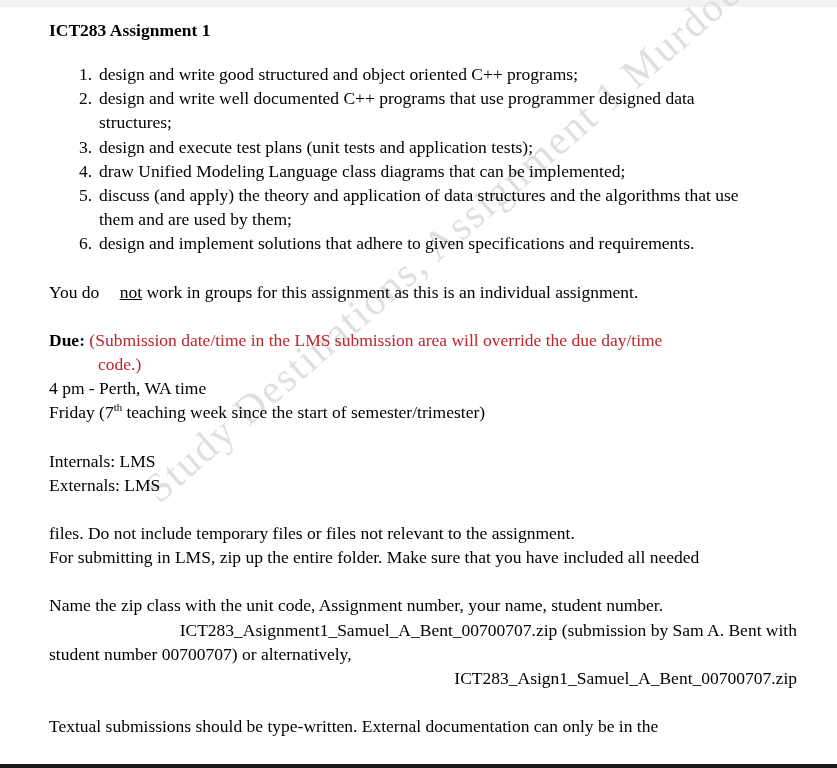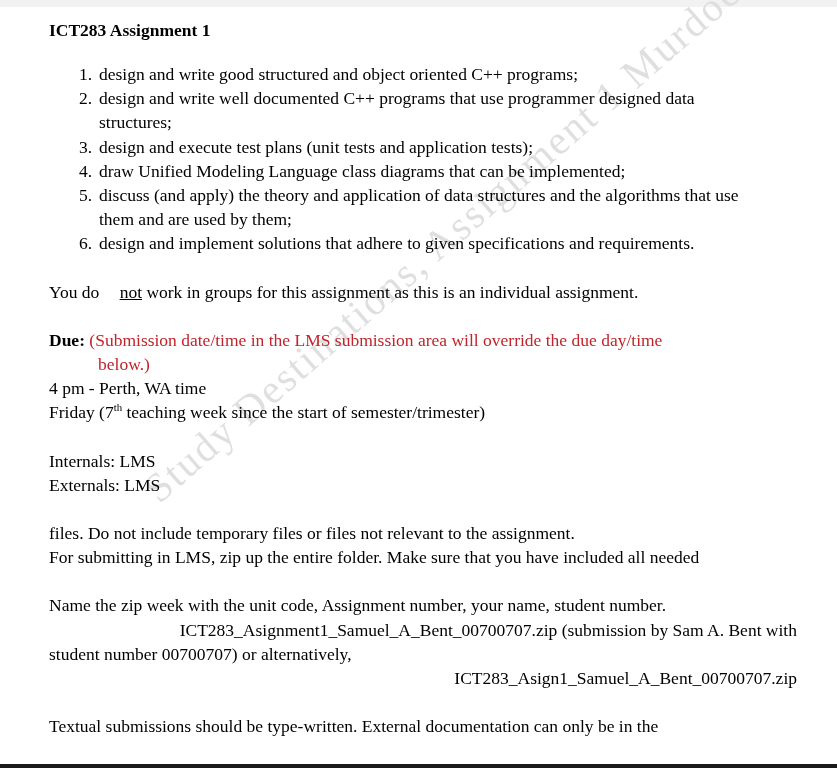--- a/index.html
+++ b/index.html
@@ -181,21 +181,21 @@
   </ol>
 
   <div class="spacer-lg"></div>
 
   <p class="para"><span>You do </span><span class="underline">not</span><span> work in groups for this assignment as this is an individual assignment.</span></p>
 
   <div class="spacer-lg"></div>
 
   <div class="due-block">
     <div><span class="due-label">Due:</span><span class="due-red"> <span>(Submission date/time in the LMS submission area will override the due day/time</span></span></div>
-    <span class="due-red-indent">below.)</span>
+    <span class="due-red-indent">code.)</span>
     <div>4 pm - Perth, WA time</div>
     <div><span>Friday (7</span><sup>th</sup><span> teaching week since the start of semester/trimester)</span></div>
   </div>
 
   <div class="spacer-lg"></div>
 
   <div class="para">
     <div>Internals: LMS</div>
     <div>Externals: LMS</div>
   </div>
@@ -203,21 +203,21 @@
   <div class="spacer-lg"></div>
 
   <div class="para">
     <div>files.  Do not include temporary files or files not relevant to the assignment.</div>
     <div>For submitting in LMS, zip up the entire folder. Make sure that you have included all needed</div>
   </div>
 
   <div class="spacer-lg"></div>
 
   <div class="para">
-    <div>Name the zip week with the unit code, Assignment number, your name, student number.</div>
+    <div>Name the zip class with the unit code, Assignment number, your name, student number.</div>
     <div class="nowrap-block">ICT283_Asignment1_Samuel_A_Bent_00700707.zip   (submission by Sam A. Bent with</div>
     <div>student number 00700707) or alternatively,</div>
     <div class="nowrap-block">ICT283_Asign1_Samuel_A_Bent_00700707.zip</div>
   </div>
 
   <div class="spacer-lg"></div>
 
   <div class="para">
     <div>Textual submissions should be type-written. External documentation can only be in the</div>
 

